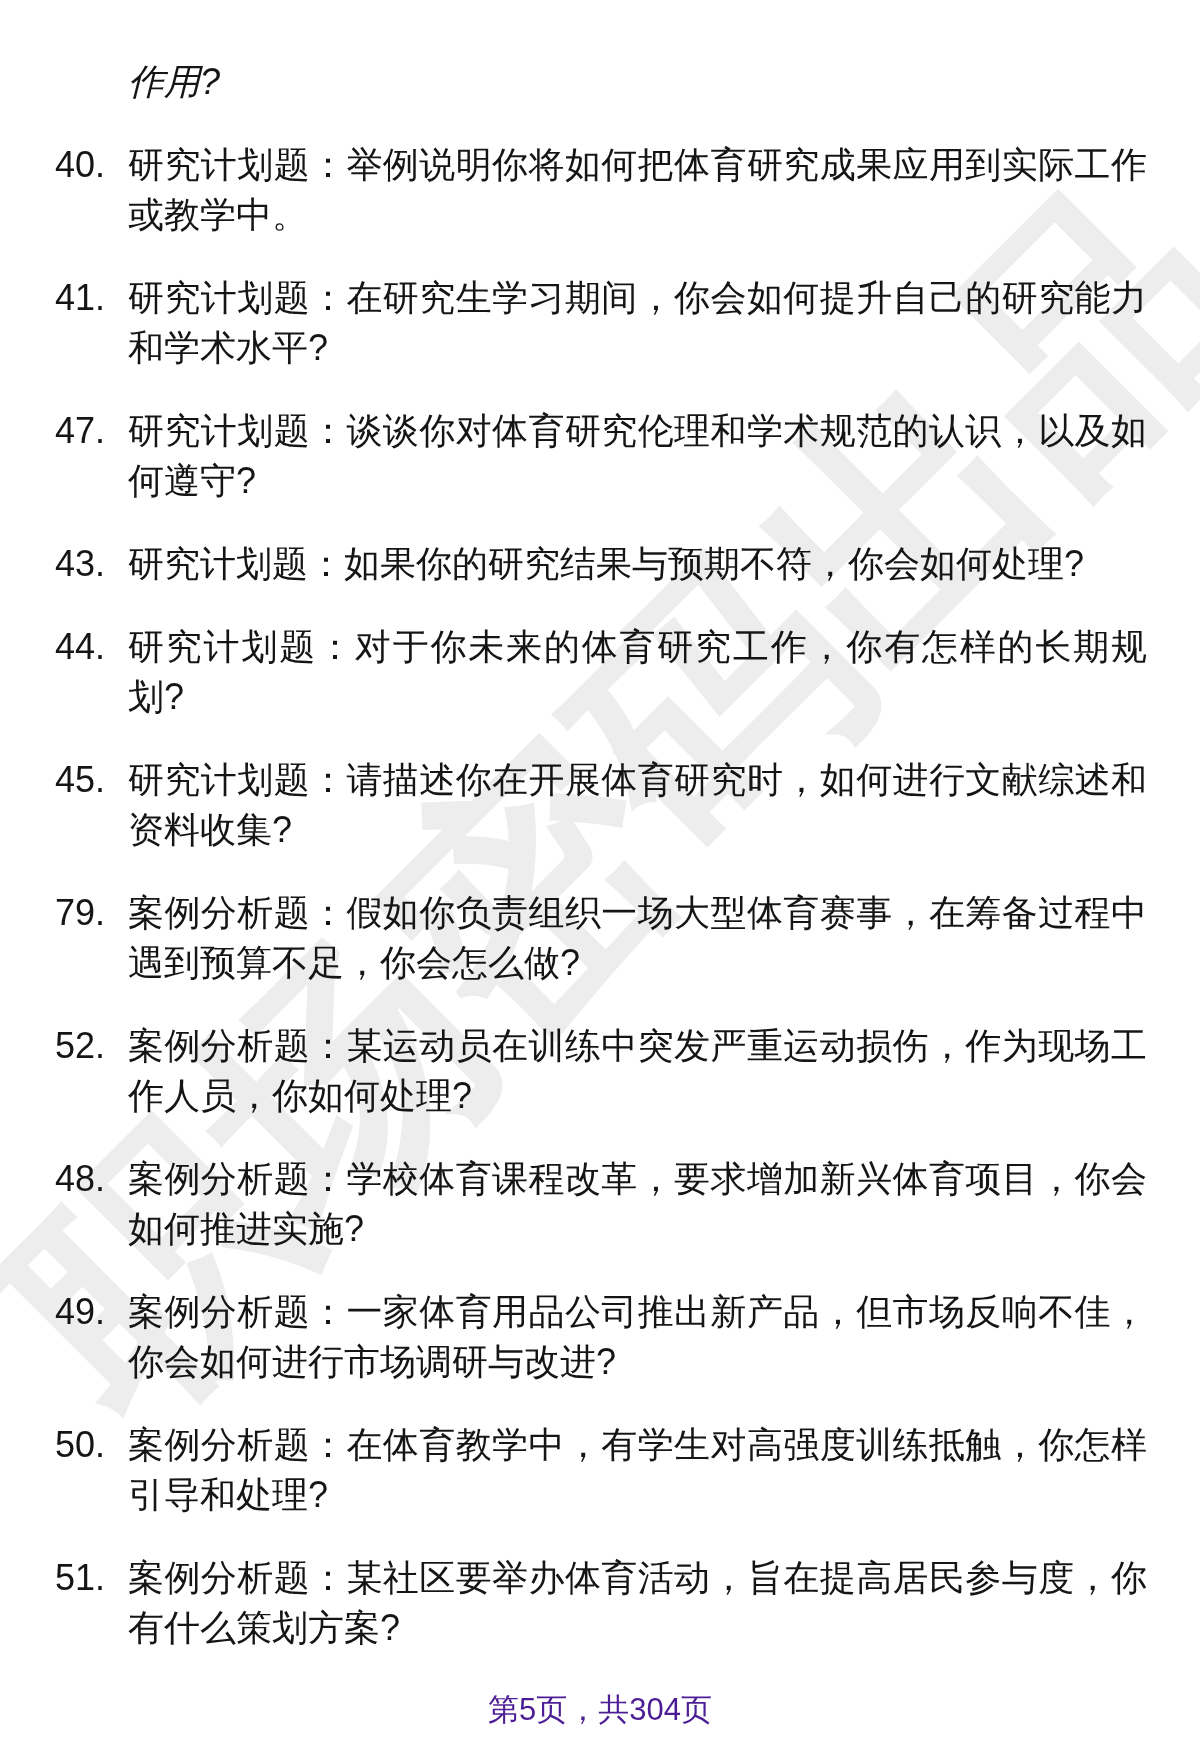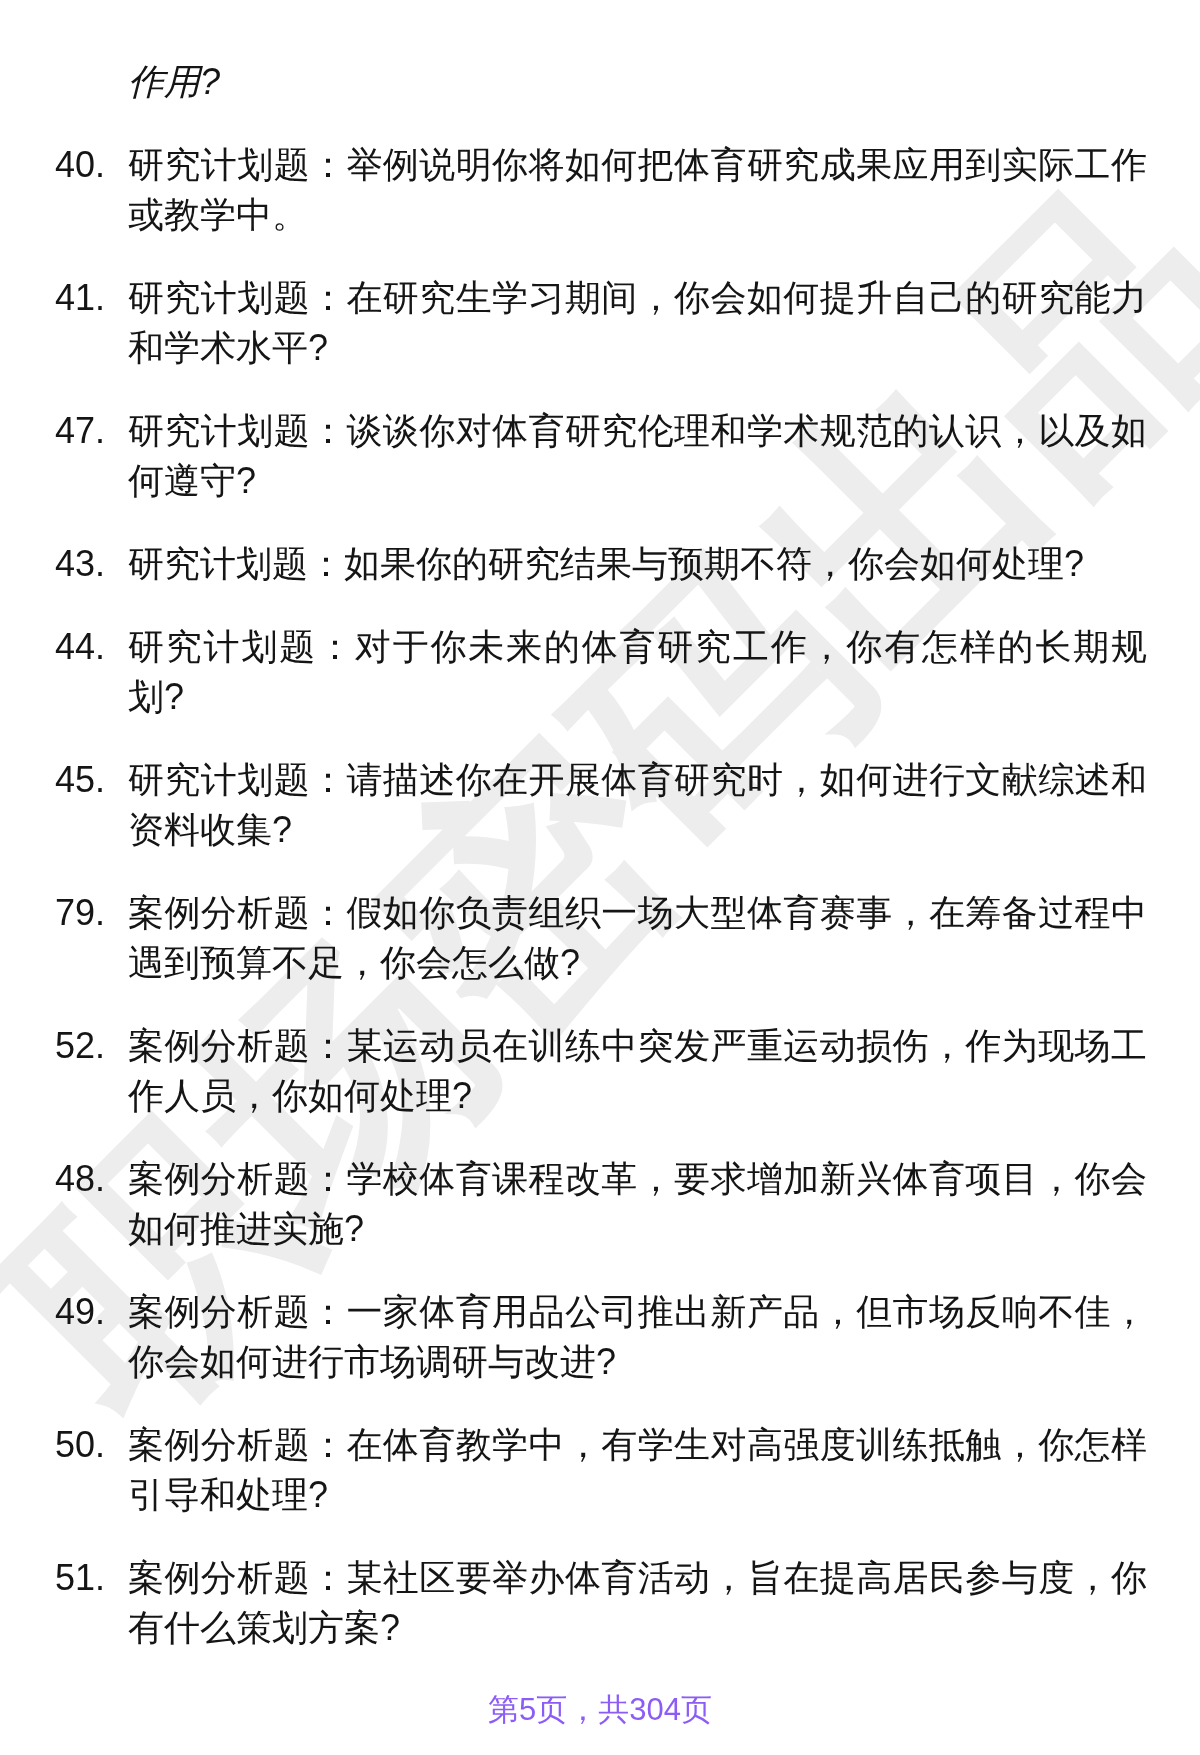--- a/index.html
+++ b/index.html
@@ -59,21 +59,21 @@
     white-space: nowrap;
   }
   .footer {
     position: absolute;
     left: 0;
     top: 1689px;
     width: 1200px;
     text-align: center;
     font-size: 31px;
     z-index: 1;
-    color: #8b5cf6;
+    color: #4c1d95;
   }
 </style>
 </head>
 <body>
 
 <div class="page" style="background: rgb(255, 255, 255); color: rgb(21, 21, 21);">
 
   <div class="watermark" style="color: rgb(237, 237, 237);">职场密码出品</div>
 
   <div class="content">

